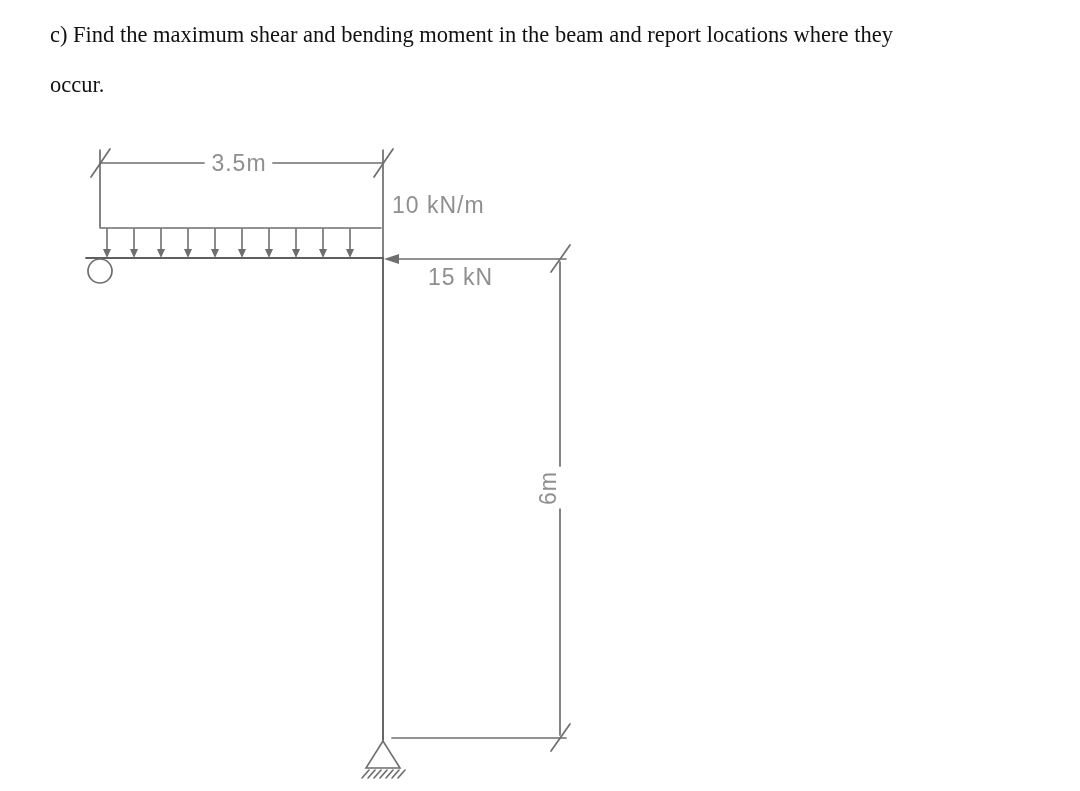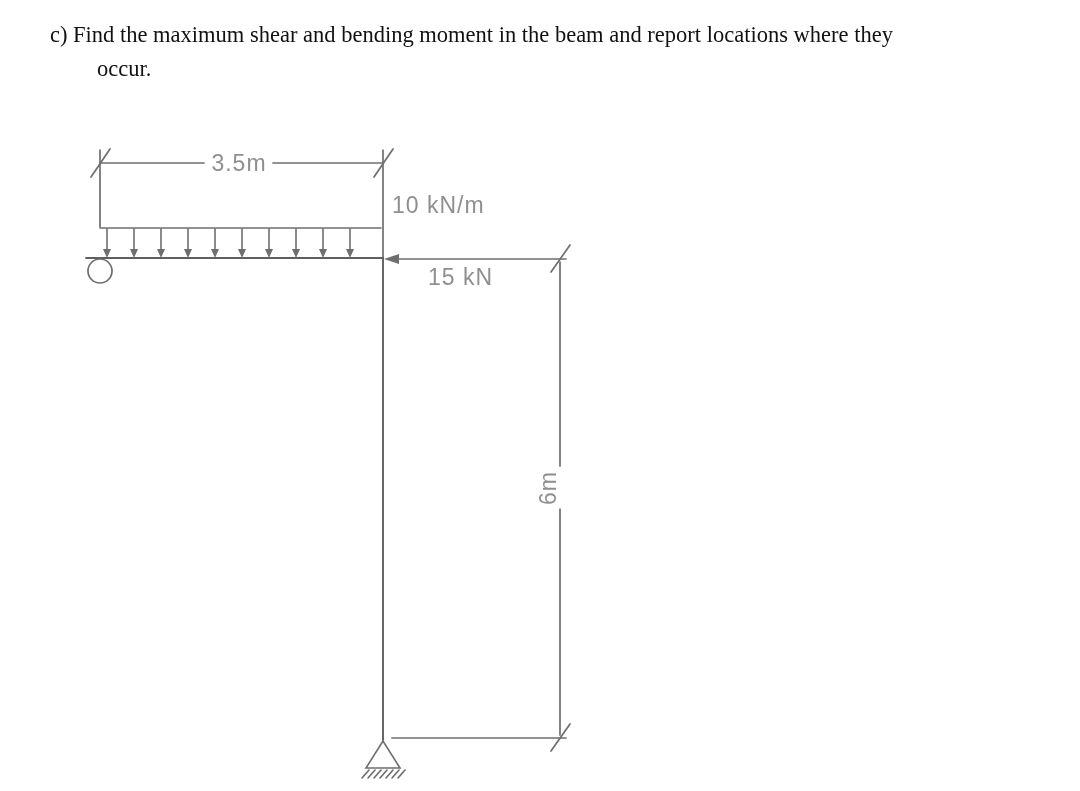--- a/index.html
+++ b/index.html
@@ -18,21 +18,21 @@
   .problem-line {
     position: absolute;
     left: 50px;
     margin: 0;
     color: #111111;
     font-size: 22.5px;
     font-family: "Liberation Serif", serif;
     white-space: nowrap;
   }
   #problem-line-1 { top: 22px; }
-  #problem-line-2 { top: 56px; margin-left: 47px; }
+  #problem-line-2 { top: 72px; }
   .figure {
     position: absolute;
     top: 0;
     left: 0;
   }
   .cad-label {
     font-family: "Liberation Sans", sans-serif;
     font-size: 23px;
     letter-spacing: 1px;
     fill: #8f8f8f;

